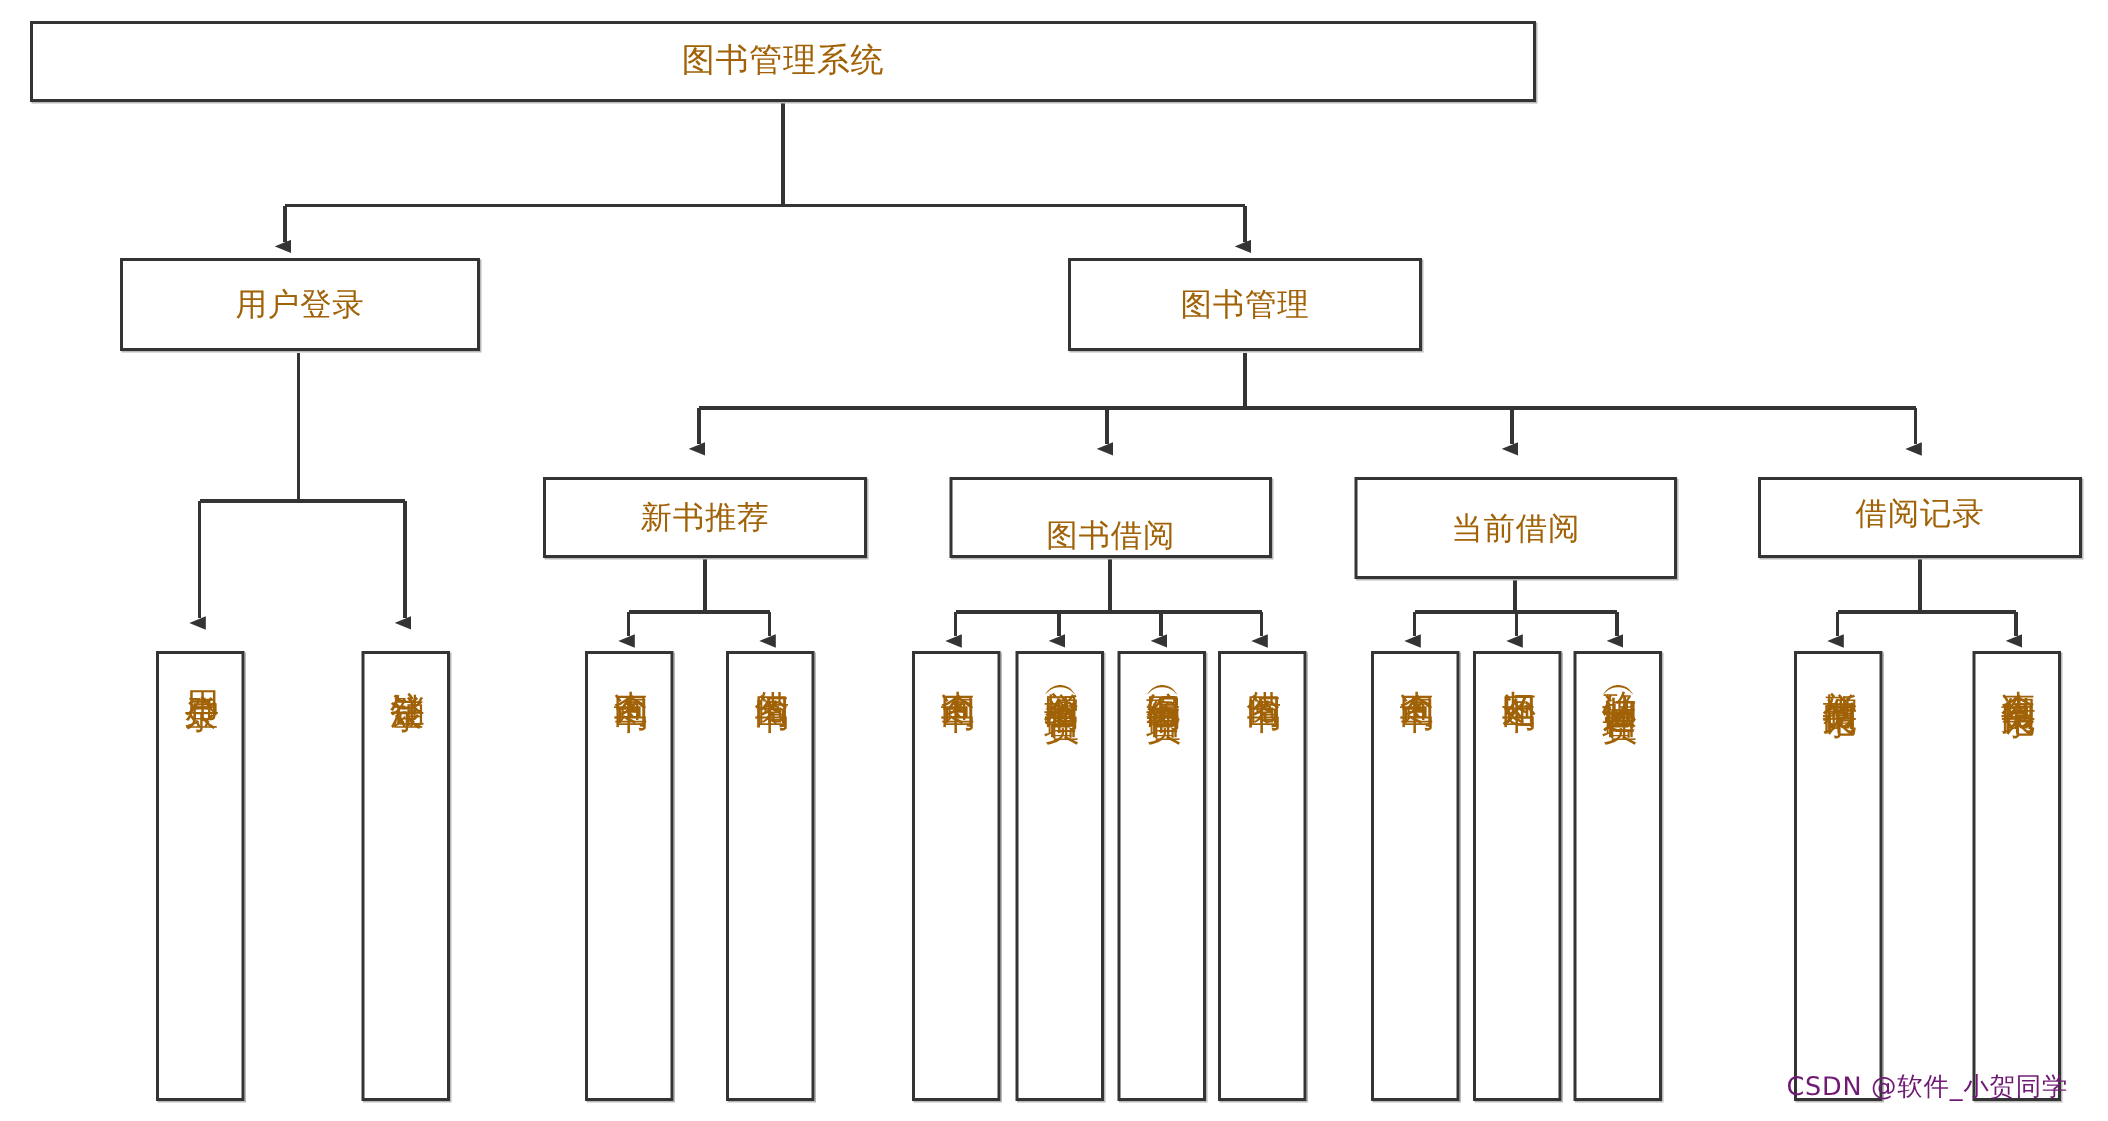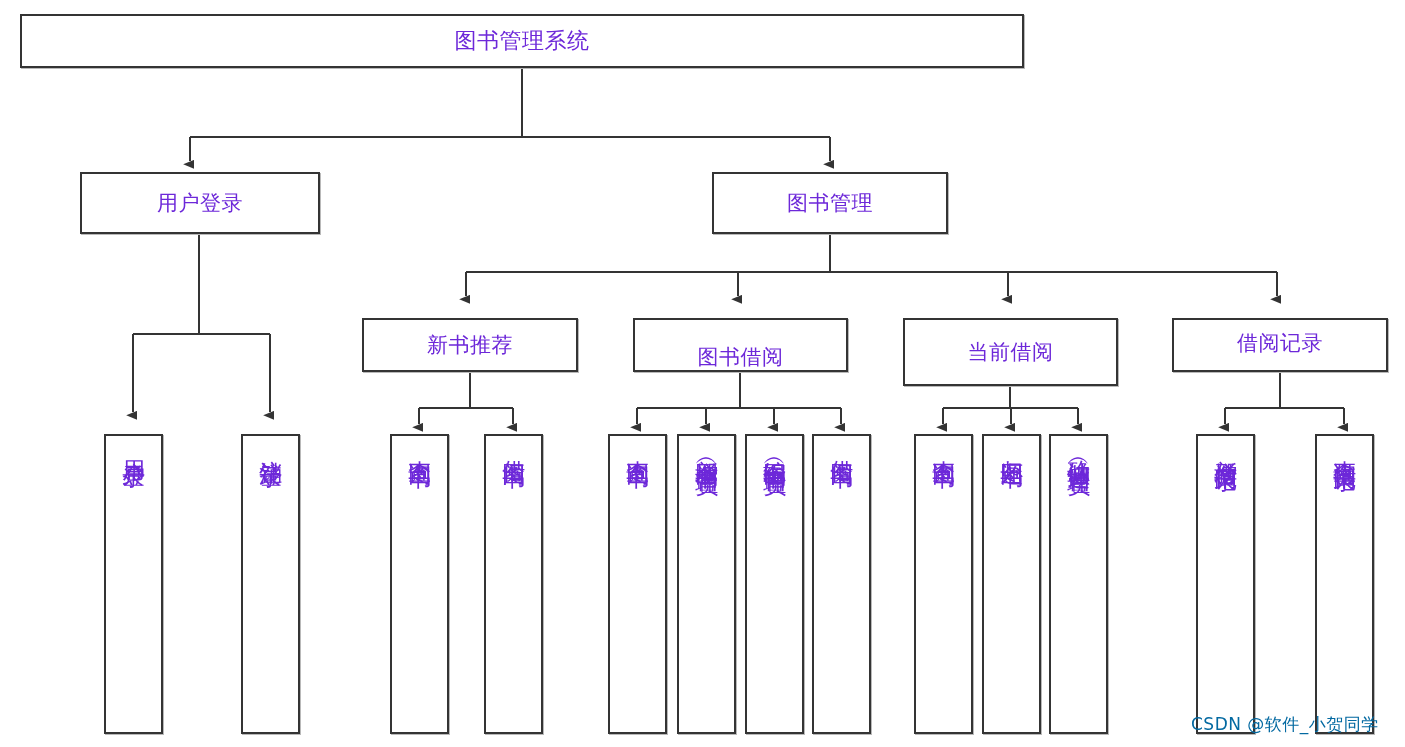--- a/index.html
+++ b/index.html
@@ -28,21 +28,21 @@
   }
   .node {
     position: absolute;
     box-sizing: border-box;
     background: #ffffff;
     border: 2px solid #343434;
     box-shadow: 1px 1px 0 0 #b9b9b9;
     display: flex;
     align-items: center;
     justify-content: center;
-    color: #6d28d9;
+    color: #a16207;
     z-index: 2;
   }
   .node .label {
     font-size: 21px;
     line-height: 1.18;
     letter-spacing: 0.5px;
     white-space: nowrap;
     text-align: center;
   }
   .node.vertical {
@@ -57,21 +57,21 @@
     letter-spacing: 2px;
     white-space: normal;
     max-height: 100%;
   }
   .node.root .label { font-size: 22px; }
   .watermark {
     position: absolute;
     left: 1191px;
     top: 713px;
     font-size: 17px;
-    color: #0369a1;
+    color: #701a75;
     letter-spacing: 0.5px;
     white-space: nowrap;
     z-index: 5;
     font-family: "DejaVu Sans", "Liberation Sans", sans-serif;
   }
 </style>
 </head>
 <body>
 
 <div id="canvas">

